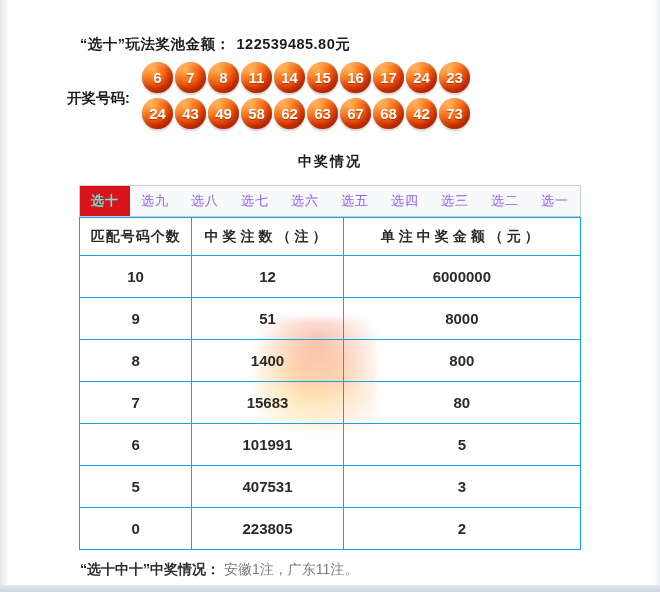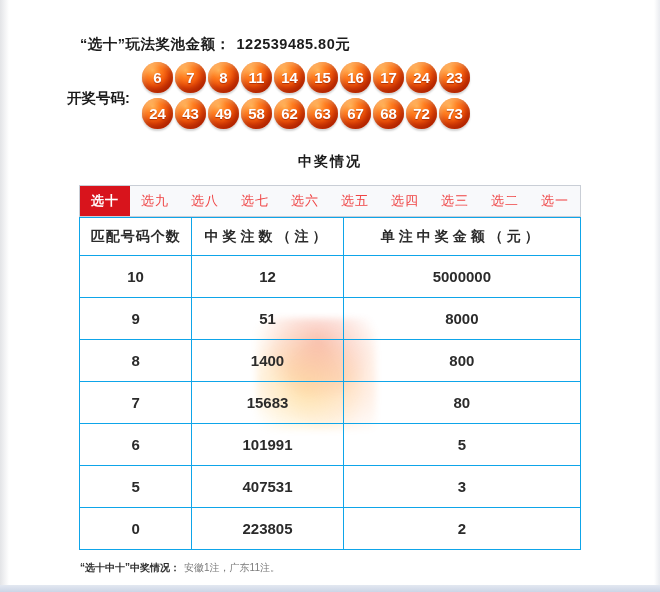--- a/index.html
+++ b/index.html
@@ -45,22 +45,22 @@
   }
 
   
   .section-title { position:absolute; left:0; top:153px; width:660px; text-align:center;
                    font-size:14px; font-weight:bold; color:#1c1c1c; letter-spacing:2px; }
 
   
   .tabbar { position:absolute; left:79px; top:185px; width:502px; height:32px;
             border:1px solid #c9ced6; background:#f8f9fb; display:flex; z-index:2; }
   .tab { flex:1 1 0; display:flex; align-items:center; justify-content:center;
-         font-size:13px; color:#ef4444; cursor:pointer; letter-spacing:1px; }
-  .tab.active { background:#d8141c; color:#ffffff; font-weight:bold; }
+         font-size:13px; color:#8b5cf6; cursor:pointer; letter-spacing:1px; }
+  .tab.active { background:#d8141c; color:#5eead4; font-weight:bold; }
 
   
   .watermark { position:absolute; left:256px; top:318px; width:120px; height:112px;
     background:
       radial-gradient(circle at 52% 22%, rgba(235,60,25,.55), rgba(235,60,25,0) 55%),
       radial-gradient(circle at 42% 62%, rgba(255,190,40,.6), rgba(255,190,40,0) 62%),
       radial-gradient(circle at 72% 55%, rgba(255,120,30,.45), rgba(255,120,30,0) 58%),
       radial-gradient(circle at 30% 45%, rgba(255,150,40,.4), rgba(255,150,40,0) 55%);
     filter: blur(3px); opacity:.5; z-index:1; }
 
@@ -69,21 +69,21 @@
                 border-collapse:collapse; z-index:2; background:transparent; }
   table.prize th, table.prize td {
     border:1px solid #0ea5e9; text-align:center; color:#2b2b2b; background:transparent;
   }
   table.prize th { height:38px; font-size:14px; font-weight:bold; letter-spacing:4px; }
   table.prize th:first-child { letter-spacing:1px; }
   table.prize td { height:42px; font-size:15px; font-weight:bold; }
   .col1 { width:106px; } .col2 { width:143px; } .col3 { width:224px; }
 
   
-  .footnote { position:absolute; left:80px; top:561px; font-size:10px; }
+  .footnote { position:absolute; left:80px; top:561px; font-size:14px; }
   .footnote .b { font-weight:bold; color:#2e2e2e; }
   .footnote .r { color:#7a7a7a; margin-left:4px; }
 </style>
 </head>
 <body>
 
 <div class="screen">
 
   <div class="edge-left"></div>
   <div class="edge-right"></div>
@@ -146,21 +146,21 @@
     <span class="ball">
         <span class="num">63</span>
       </span>
     <span class="ball">
         <span class="num">67</span>
       </span>
     <span class="ball">
         <span class="num">68</span>
       </span>
     <span class="ball">
-        <span class="num">72</span>
+        <span class="num">42</span>
       </span>
     <span class="ball">
         <span class="num">73</span>
       </span>
   </div>
 
   <div class="section-title">中奖情况</div>
 
   <div class="tabbar">
     <div class="tab active">选十</div>
@@ -182,21 +182,21 @@
       <tr>
         <th class="col1">匹配号码个数</th>
         <th class="col2">中奖注数（注）</th>
         <th class="col3">单注中奖金额（元）</th>
       </tr>
     </thead>
     <tbody>
       <tr>
         <td>10</td>
         <td>12</td>
-        <td>5000000</td>
+        <td>6000000</td>
       </tr>
       <tr>
         <td>9</td>
         <td>51</td>
         <td>8000</td>
       </tr>
       <tr>
         <td>8</td>
         <td>1400</td>
         <td>800</td>

